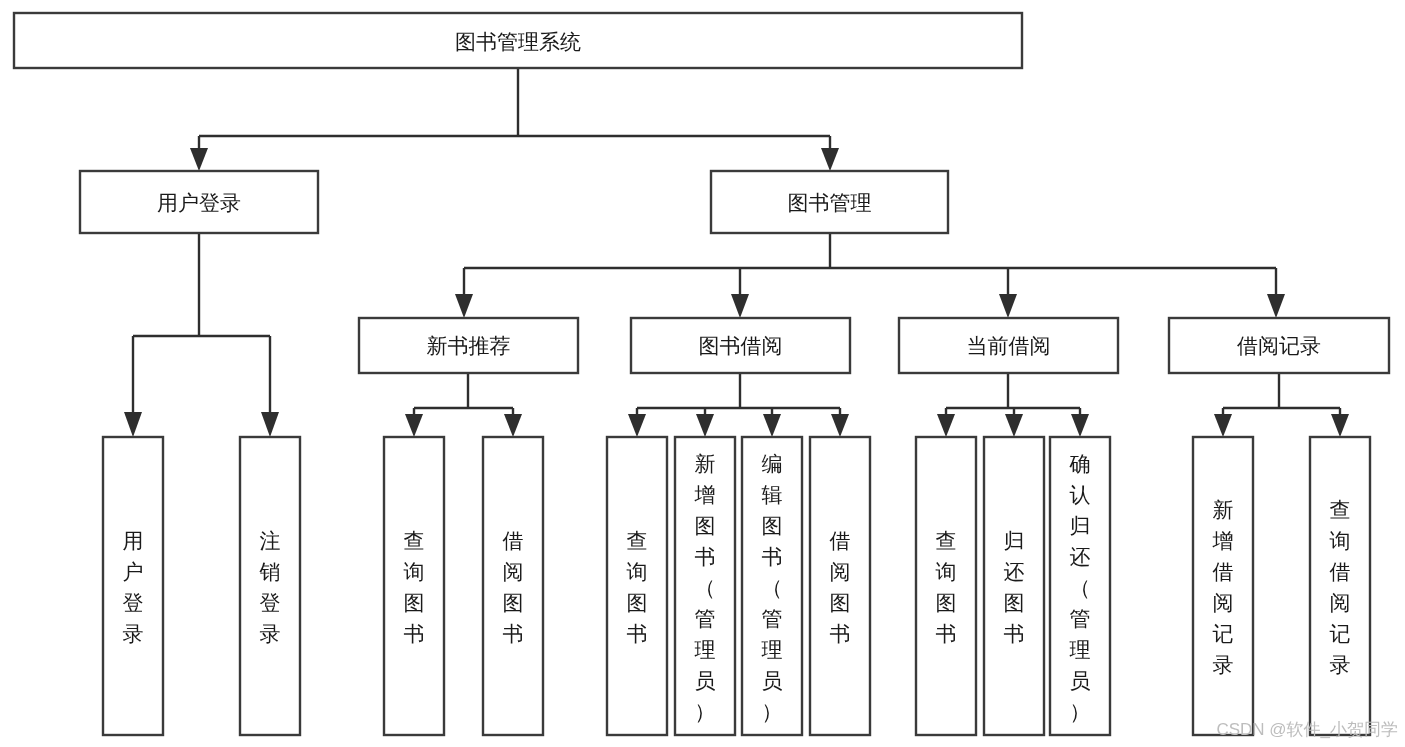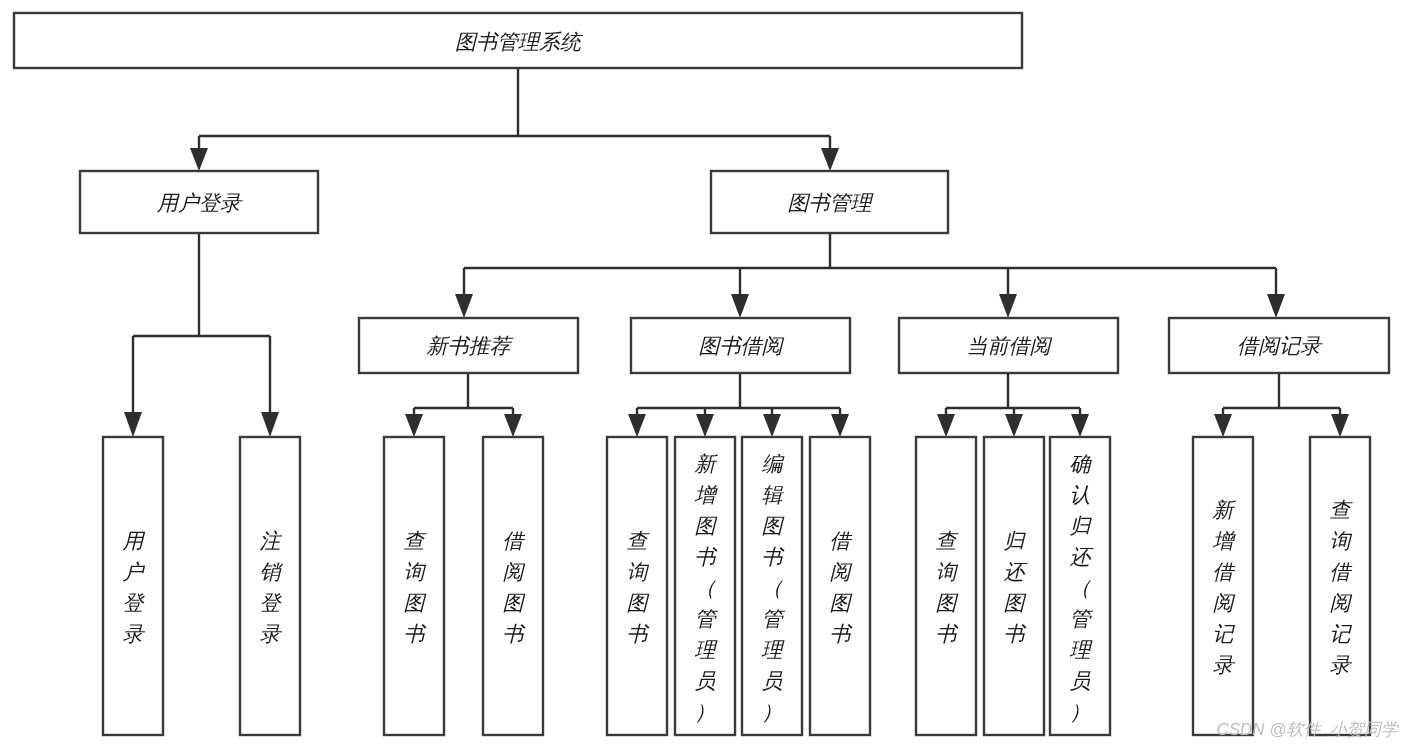--- a/index.html
+++ b/index.html
@@ -11,21 +11,20 @@
     width: 1405px;
     height: 747px;
     font-family: "Liberation Sans", "DejaVu Sans", sans-serif;
     overflow: hidden;
     position: relative;
   }
   #diagram-root {
     position: relative;
     width: 1405px;
     height: 747px;
-    font-style: italic;
   }
   svg.diagram-canvas {
     position: absolute;
     top: 0;
     left: 0;
     width: 1405px;
     height: 747px;
     display: block;
   }
   .node-box {

